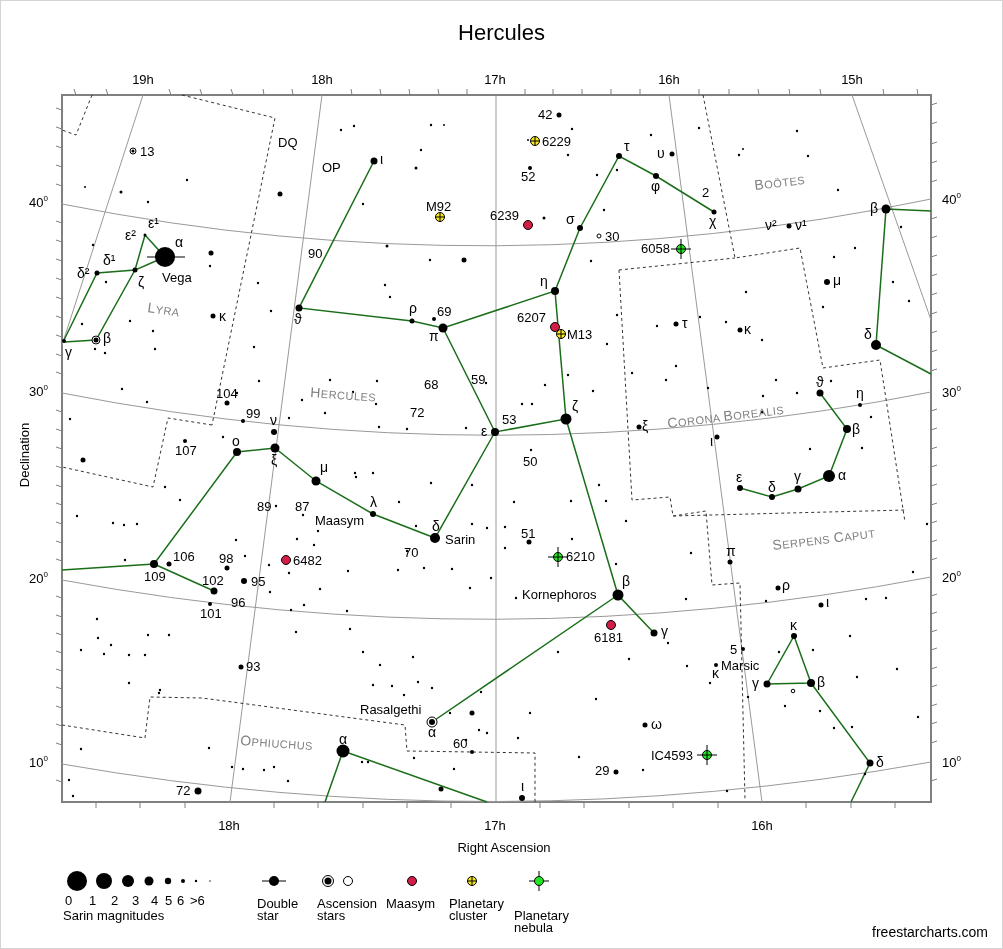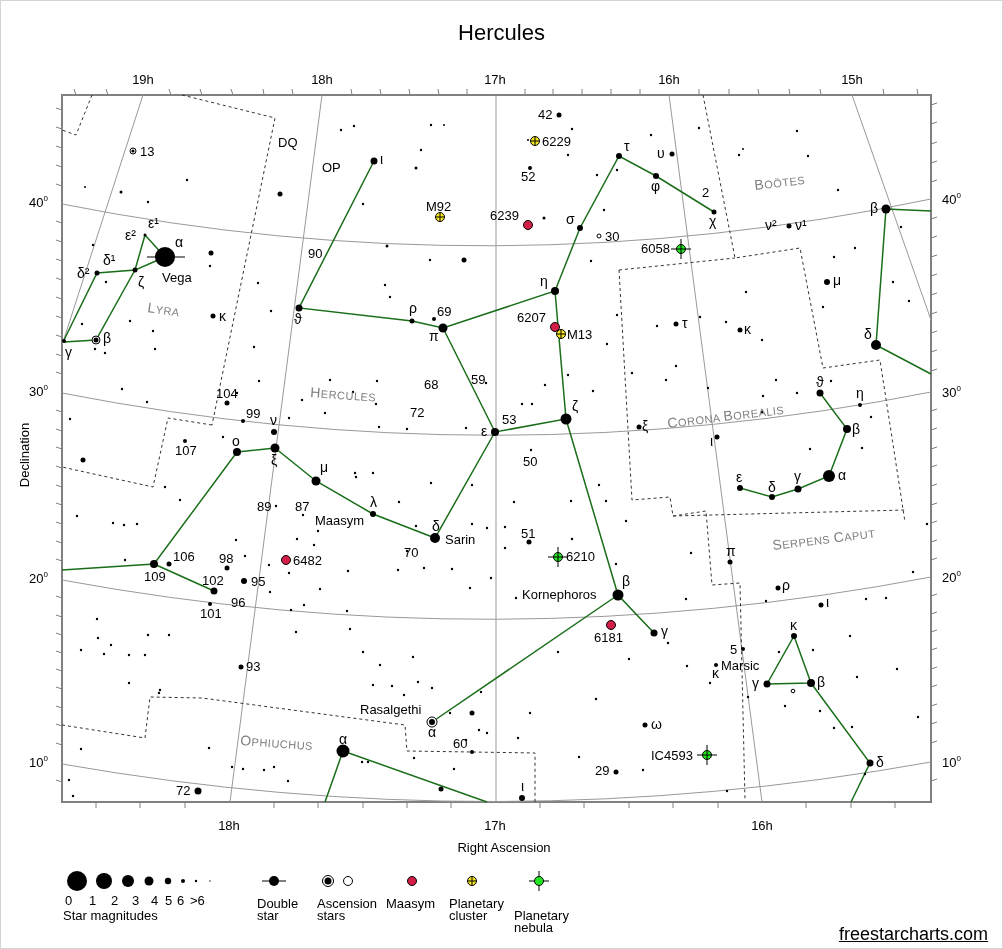--- a/index.html
+++ b/index.html
@@ -12,21 +12,21 @@
   svg#map { position: absolute; left: 0; top: 0; }
   .ra-label { font-size: 13px; }
   .dec-label { font-size: 13px; }
   .star-label { font-size: 13px; }
   .greek { font-size: 14px; }
   .const-name { font-size: 11px; fill: #808080; letter-spacing: 0.5px; }
   .const-name .big { font-size: 14px; }
   .axis-title { font-size: 13px; }
   #legend { position: absolute; left: 60px; top: 868px; width: 560px; height: 60px; }
   .legend-item { position: absolute; font-size: 13px; line-height: 12px; }
-  #credit { position: absolute; right: 15px; top: 924px; font-size: 18px; text-decoration: underline; }
+  #credit { position: absolute; right: 15px; top: 924px; font-size: 14px; }
 </style>
 </head>
 <body>
 
 <div class="frame-border"></div>
 <div id="chart-title">Hercules</div>
 
 <svg id="map" width="1003" height="949" viewBox="0 0 1003 949" xmlns="http://www.w3.org/2000/svg">
 
   <rect x="62" y="95" width="869" height="707" fill="none" stroke="#808080" stroke-width="2"></rect>
@@ -681,21 +681,21 @@
   <div class="legend-item" style="left:5px;top:27px;width:160px;display:flex;gap:0">
     <span style="width:24px">0</span>
     <span style="width:22px">1</span>
     <span style="width:21px">2</span>
     <span style="width:19px">3</span>
     <span style="width:14px">4</span>
     <span style="width:12px">5</span>
     <span style="width:13px">6</span>
     <span>&gt;6</span>
   </div>
-  <div class="legend-item" style="left:3px;top:42px">Star magnitudes</div>
+  <div class="legend-item" style="left:3px;top:42px">Sarin magnitudes</div>
 
   <svg width="30" height="20" style="position:absolute;left:200px;top:3px">
     <line x1="2" y1="10" x2="26" y2="10" stroke="#000"></line>
       <circle cx="14" cy="10" r="5" fill="#000"></circle>
   </svg>
   <div class="legend-item" style="left:197px;top:30px;width:50px">
     <span>Double star</span>
   </div>
 
   <svg width="40" height="20" style="position:absolute;left:258px;top:3px">

